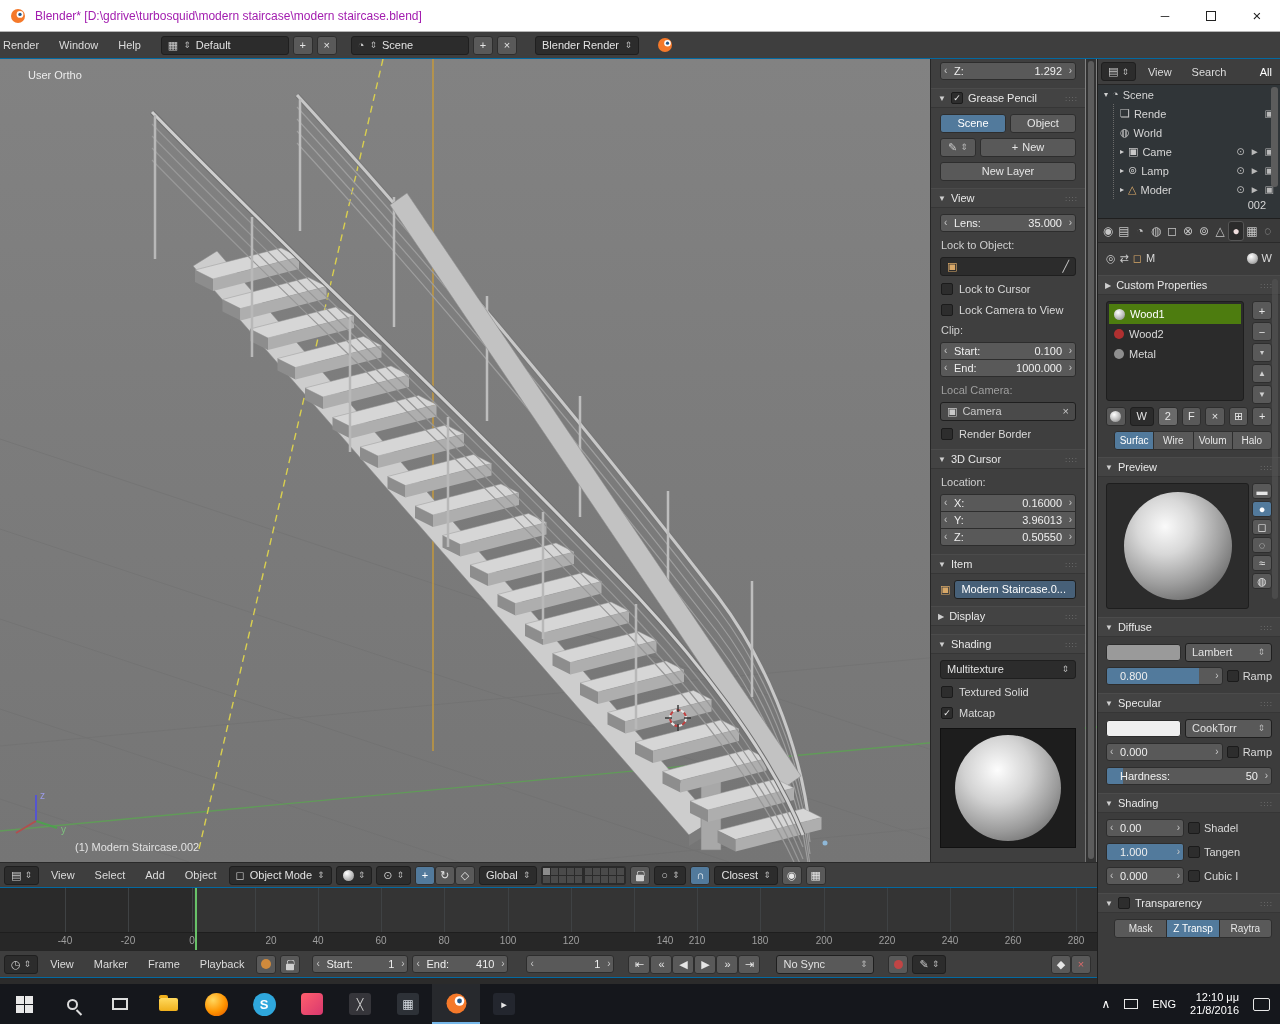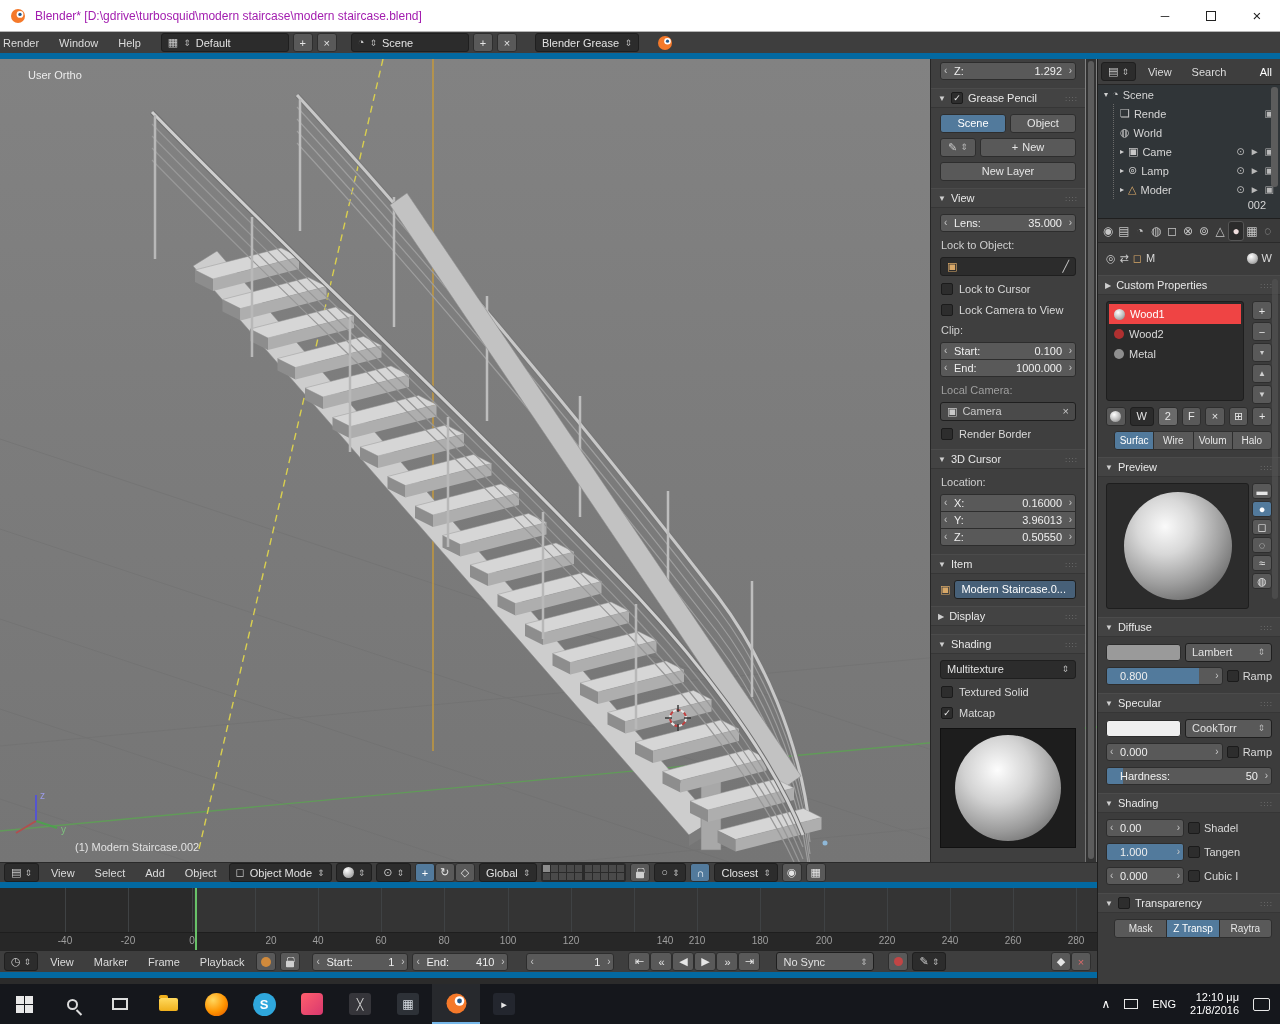--- a/index.html
+++ b/index.html
@@ -6,21 +6,21 @@
 body{background:#000;font-family:"Liberation Sans","DejaVu Sans",sans-serif}
 #screen{position:relative;width:1280px;height:1024px;overflow:hidden;background:#3e3e3e;font-size:11px;color:#d9d9d9}
 .abs{position:absolute}
 
 .titlebar{left:0;top:0;width:1280px;height:32px;background:#fff;color:#111;display:flex;align-items:center;border-bottom:1px solid #b5b5b5}
 .wtitle{margin-left:8px;font-size:12px;color:#a21caf}
 .wbtns{margin-left:auto;display:flex;height:32px}
 .winbtn{width:46px;height:32px;display:flex;align-items:center;justify-content:center;color:#222;font-size:12px}
 .maxglyph{width:10px;height:10px;border:1px solid #222}
 
-.bar{display:flex;align-items:center;gap:4px;background:#3e3e3e;border-bottom:6px solid #0369a1}
+.bar{display:flex;align-items:center;gap:4px;background:#3e3e3e;border-bottom:1px solid #0369a1}
 .menu{padding:0 8px;color:#dcdcdc}
 .dd{background:#2c2c2c;border:1px solid #1f1f1f;border-radius:3px;height:19px;display:inline-flex;align-items:center;padding:0 6px;gap:5px;color:#e2e2e2}
 .btn{background:#595959;border:1px solid #2e2e2e;border-radius:3px;height:19px;display:inline-flex;align-items:center;justify-content:center;padding:0 6px;color:#e6e6e6}
 .btn.sel{background:#527a9c;color:#fff}
 .sq{width:20px;padding:0}
 .uarr{font-size:9px;color:#b5b5b5}
 .num{position:relative;background:#595959;border:1px solid #2d2d2d;border-radius:3px;height:18px;display:flex;align-items:center;justify-content:space-between;padding:0 13px;color:#efefef;overflow:hidden;flex:1}
 .num:before{content:"‹";position:absolute;left:3px;top:0;color:#c9c9c9;font-size:10px;line-height:16px}
 .num:after{content:"›";position:absolute;right:3px;top:0;color:#c9c9c9;font-size:10px;line-height:16px}
 .num .fill{position:absolute;left:0;top:0;bottom:0;background:#527a9c;z-index:0}
@@ -38,21 +38,21 @@
 .stack .num:last-child{border-radius:0 0 3px 3px}
 .icon{color:#c8c8c8;font-size:11px;line-height:1}
 
 .ol-row{display:flex;align-items:center;gap:4px;height:19px;padding:0 6px;color:#d6d6d6}
 .ol-kids{margin-left:15px;border-left:1px dotted #6a6a6a}
 .ol-right{margin-left:auto;display:flex;gap:5px;color:#b9b9b9;font-size:10px}
 .tabico{width:16px;height:20px;display:flex;align-items:center;justify-content:center;color:#c6c6c6;font-size:12px}
 .tabico.sel{background:#2b2b2b;border:1px solid #555;border-radius:3px;color:#f0dede}
 .pr{margin:6px 8px 0;height:18px;display:flex;gap:4px;align-items:center}
 .slot{display:flex;align-items:center;gap:5px;height:20px;padding:0 5px;color:#d9d9d9}
-.slot.sel{background:#ef4444;color:#fff}
+.slot.sel{background:#4d7c0f;color:#fff}
 .mdot{width:10px;height:10px;border-radius:50%;flex:0 0 auto}
 .join{display:flex;flex:1}
 .join .btn{flex:1;border-radius:0;margin-left:-1px;font-size:10px;padding:0 2px}
 .join .btn:first-child{border-radius:3px 0 0 3px;margin-left:8px}
 .join .btn:last-child{border-radius:0 3px 3px 0}
 
 .flabel{position:absolute;width:30px;text-align:center;color:#9f9f9f;font-size:10px;top:2px}
 .gline{position:absolute;top:0;width:1px;height:44px;background:#3f4244}
 
 .tb-btn{width:48px;height:40px;display:flex;align-items:center;justify-content:center;position:relative}
@@ -105,21 +105,21 @@
     <span class="btn sq">+</span>
     <span class="btn sq">×</span>
     <span class="dd" style="margin-left:10px">
       <span class="icon">◔</span>
       <span class="uarr">⇕</span>
       <span style="min-width:80px">Scene</span>
     </span>
     <span class="btn sq">+</span>
     <span class="btn sq">×</span>
     <span class="dd" style="margin-left:14px;min-width:104px">
-      <span>Blender Grease</span>
+      <span>Blender Render</span>
       <span class="uarr" style="margin-left:auto">⇕</span>
     </span>
     <svg width="20" height="16" style="margin-left:12px">
       <circle cx="10" cy="8" r="7" fill="#f5792a"></circle>
         <circle cx="12.5" cy="6.2" r="3.3" fill="#fff"></circle>
         <circle cx="12.5" cy="6.2" r="1.6" fill="#265787"></circle>
     </svg>
   </div>
 
   <div class="abs" style="left:0;top:59px;width:1097px;height:803px;background:linear-gradient(#828282,#757575);overflow:hidden">

